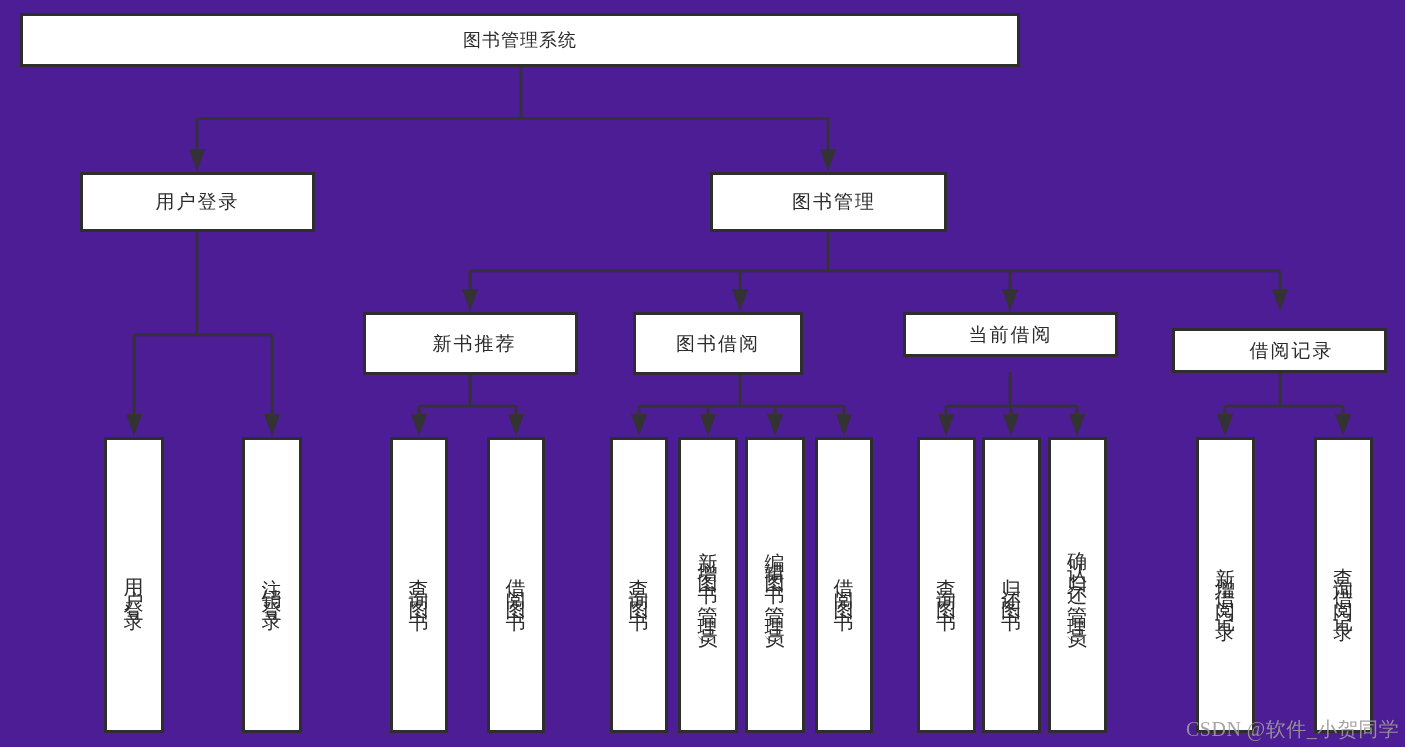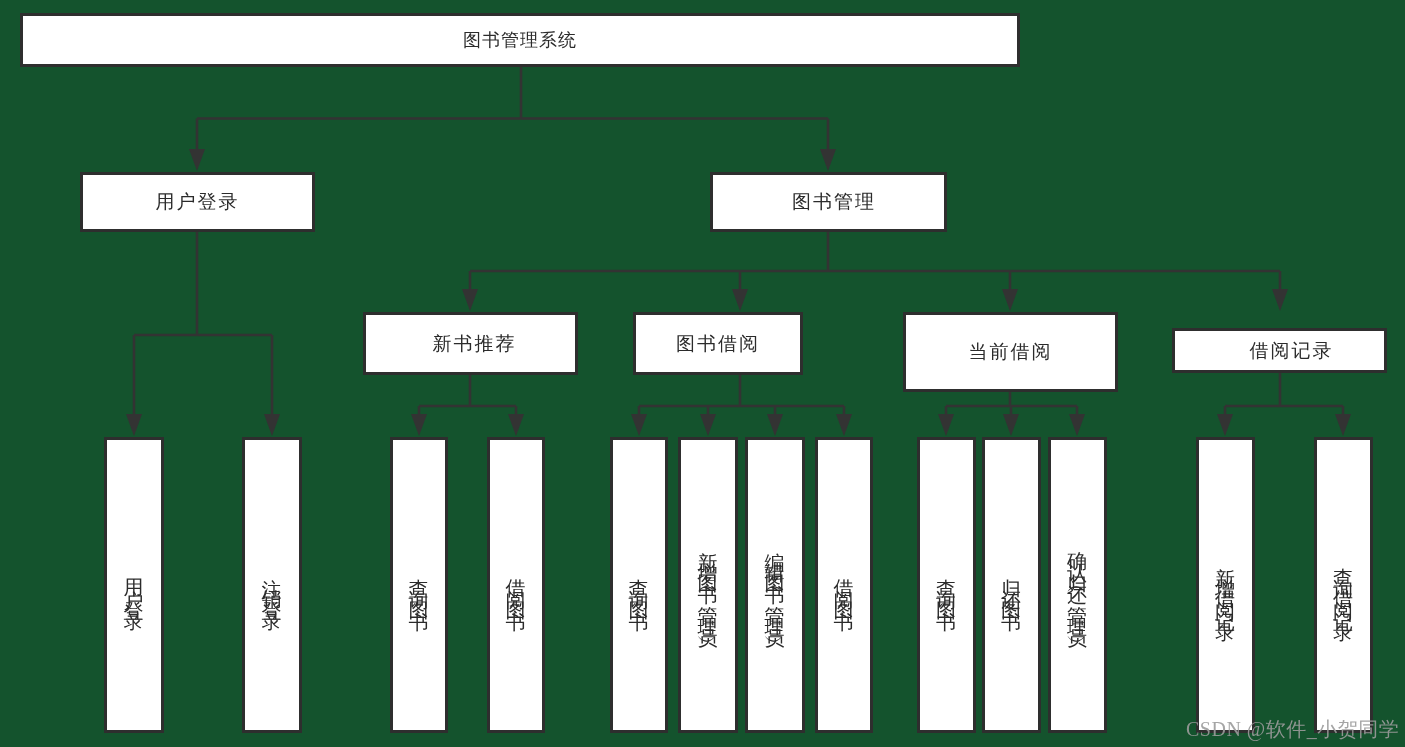--- a/index.html
+++ b/index.html
@@ -8,21 +8,21 @@
     width: 1405px;
     height: 747px;
     background: #ffffff;
     overflow: hidden;
     font-family: "Liberation Sans", sans-serif;
   }
   .stage {
     position: relative;
     width: 1405px;
     height: 747px;
-    background: #14532d;
+    background: #4c1d95;
   }
   .connectors {
     position: absolute;
     left: 0;
     top: 0;
     z-index: 1;
   }
   .node {
     position: absolute;
     box-sizing: border-box;
@@ -121,21 +121,21 @@
   <div class="node h-label" style="left:710px; top:172px; width:237px; height:60px;padding-left:11px;">
     <span>图书管理</span>
   </div>
 
   <div class="node h-label" style="left:363px; top:312px; width:215px; height:63px;padding-left:8px;">
     <span>新书推荐</span>
   </div>
   <div class="node h-label" style="left:633px; top:312px; width:170px; height:63px;">
     <span>图书借阅</span>
   </div>
-  <div class="node h-label" style="left:903px; top:312px; width:215px; height:80px;">
+  <div class="node h-label" style="left:903px; top:312px; width:215px; height:45px;">
     <span>当前借阅</span>
   </div>
   <div class="node h-label" style="left:1172px; top:328px; width:215px; height:45px;padding-left:24px;">
     <span>借阅记录</span>
   </div>
 
   <div class="node leaf" style="left:104px; top:437px; width:60px; height:296px;">
     <span>用户登录</span>
   </div>
   <div class="node leaf" style="left:242px; top:437px; width:60px; height:296px;">

